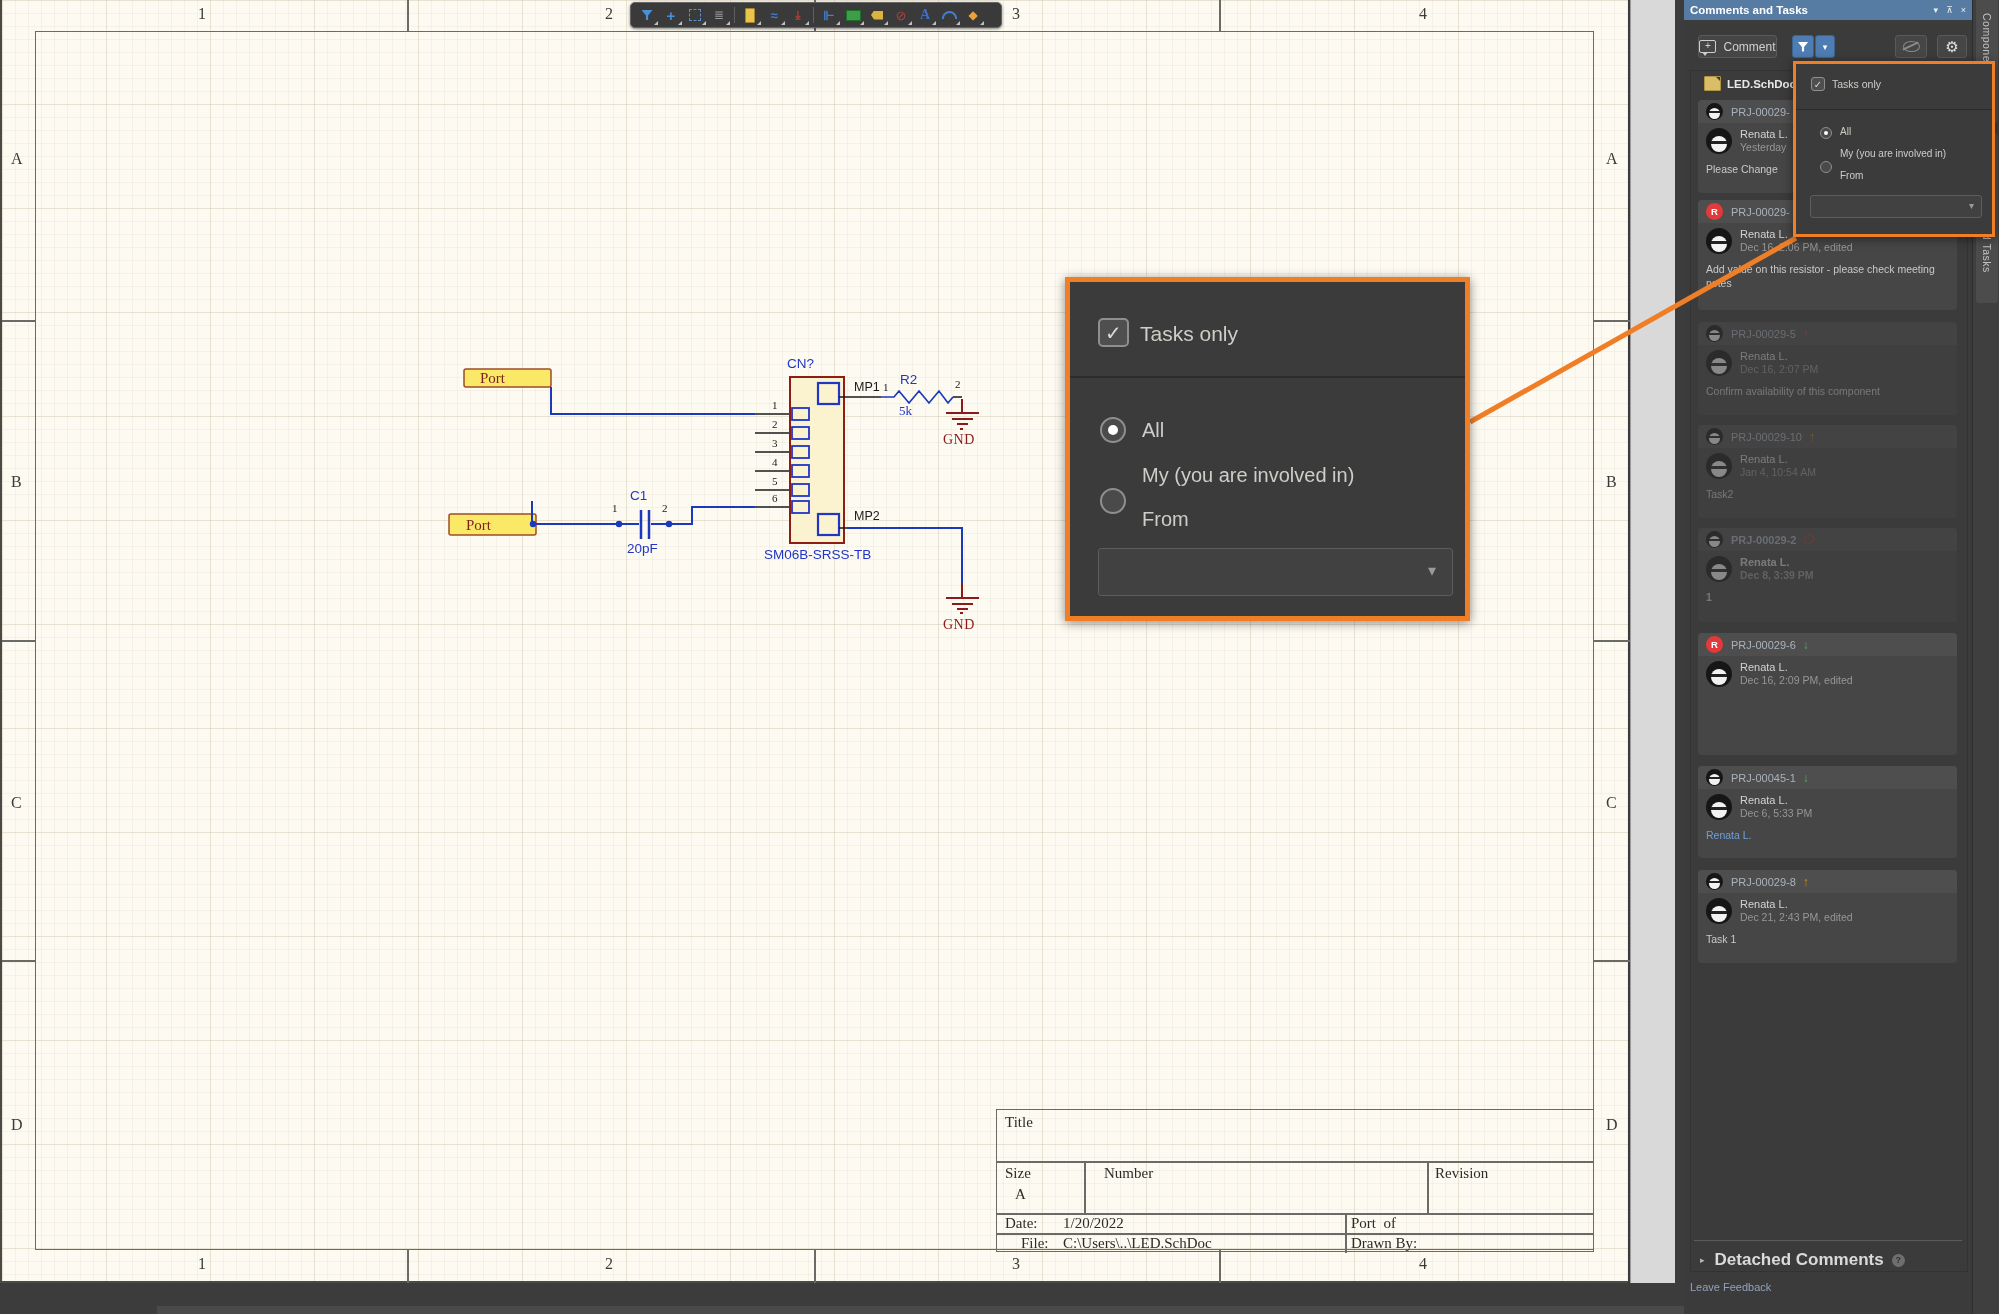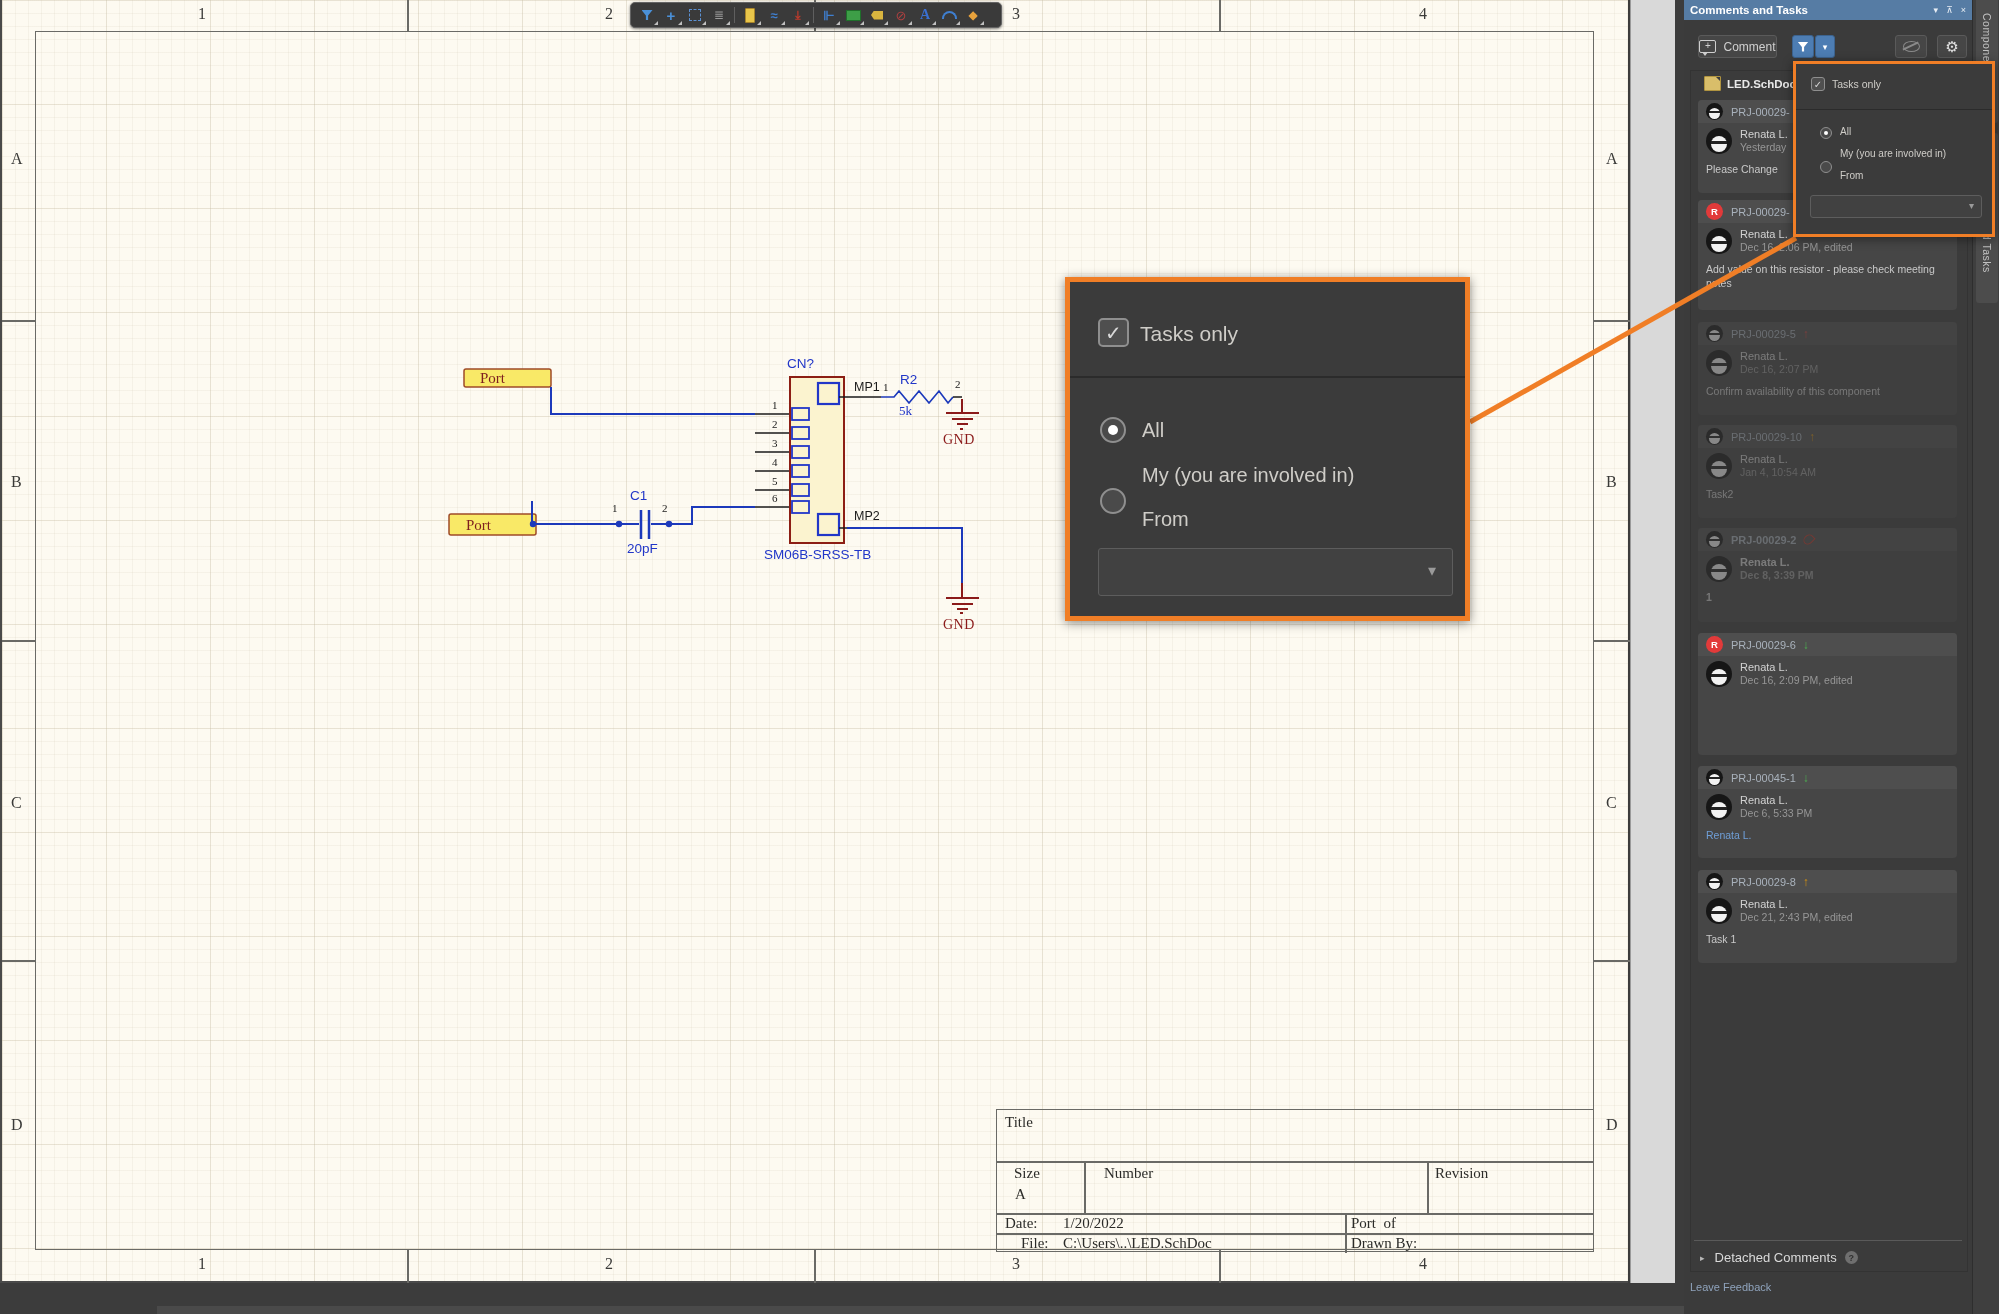--- a/index.html
+++ b/index.html
@@ -96,21 +96,21 @@
     display:flex;align-items:center;justify-content:center;flex:none;}
   .card-body{padding:5px 8px 0 8px;display:flex;}
   .nm{font-size:11px;color:#D2D2D2;}
   .tm{font-size:10.5px;color:#969696;margin-top:1px;}
   .ctext{padding:8px 8px 0 8px;font-size:10.5px;color:#C9C9C9;line-height:14px;}
   .clink{color:#6F9FD8;}
 
   .detached-row{position:absolute;left:6px;width:276px;top:1240px;}
   .detached-row .dv{height:1px;background:#5a5a5a;margin:0 4px;}
   .drow{display:flex;align-items:center;padding:9px 8px 0 10px;}
-  .dtxt{font-size:13px;font-weight:normal;color:#DADADA;margin-left:10px;}
+  .dtxt{font-size:17px;font-weight:bold;color:#DADADA;margin-left:10px;}
   .qmark{width:13px;height:13px;border-radius:50%;background:#6f6f6f;color:#2f2f2f;font-size:9px;font-weight:bold;
     display:flex;align-items:center;justify-content:center;margin-left:8px;}
   .feedback{position:absolute;left:6px;top:1281px;font-size:11px;color:#8FA3BC;}
 
   
   .tabstrip{left:1972px;top:0;width:27px;height:1314px;background:#3F3F3F;border-left:1px solid #2e2e2e;z-index:29;}
   .vtab{position:absolute;left:3px;width:22px;background:#4C4C4C;border-radius:3px;color:#C0C0C0;font-size:10.5px;
     writing-mode:vertical-rl;display:flex;align-items:center;justify-content:center;letter-spacing:.5px;}
 
   
@@ -166,21 +166,21 @@
     <div class="abs zlabel" style="left:1604px;top:1116px">D</div>
 
     <div class="abs tb">
       <div class="line" style="left:0;top:51px;width:100%;height:1.5px"></div>
       <div class="line" style="left:0;top:103px;width:100%;height:1.5px"></div>
       <div class="line" style="left:0;top:123px;width:100%;height:1.5px"></div>
       <div class="line" style="left:87px;top:51px;width:1.5px;height:52px"></div>
       <div class="line" style="left:430px;top:51px;width:1.5px;height:52px"></div>
       <div class="line" style="left:348px;top:103px;width:1.5px;height:40px"></div>
       <div class="t" style="left:8px;top:4px">Title</div>
-      <div class="t" style="left:17px;top:55px">Size</div>
+      <div class="t" style="left:8px;top:55px">Size</div>
       <div class="t" style="left:18px;top:76px">A</div>
       <div class="t" style="left:107px;top:55px">Number</div>
       <div class="t" style="left:438px;top:55px">Revision</div>
       <div class="t" style="left:8px;top:105px">Date:</div>
       <div class="t" style="left:66px;top:105px">1/20/2022</div>
       <div class="t" style="left:354px;top:105px">Port  of</div>
       <div class="t" style="left:24px;top:125px">File:</div>
       <div class="t" style="left:66px;top:125px">C:\Users\..\LED.SchDoc</div>
       <div class="t" style="left:354px;top:125px">Drawn By:</div>
     </div>

